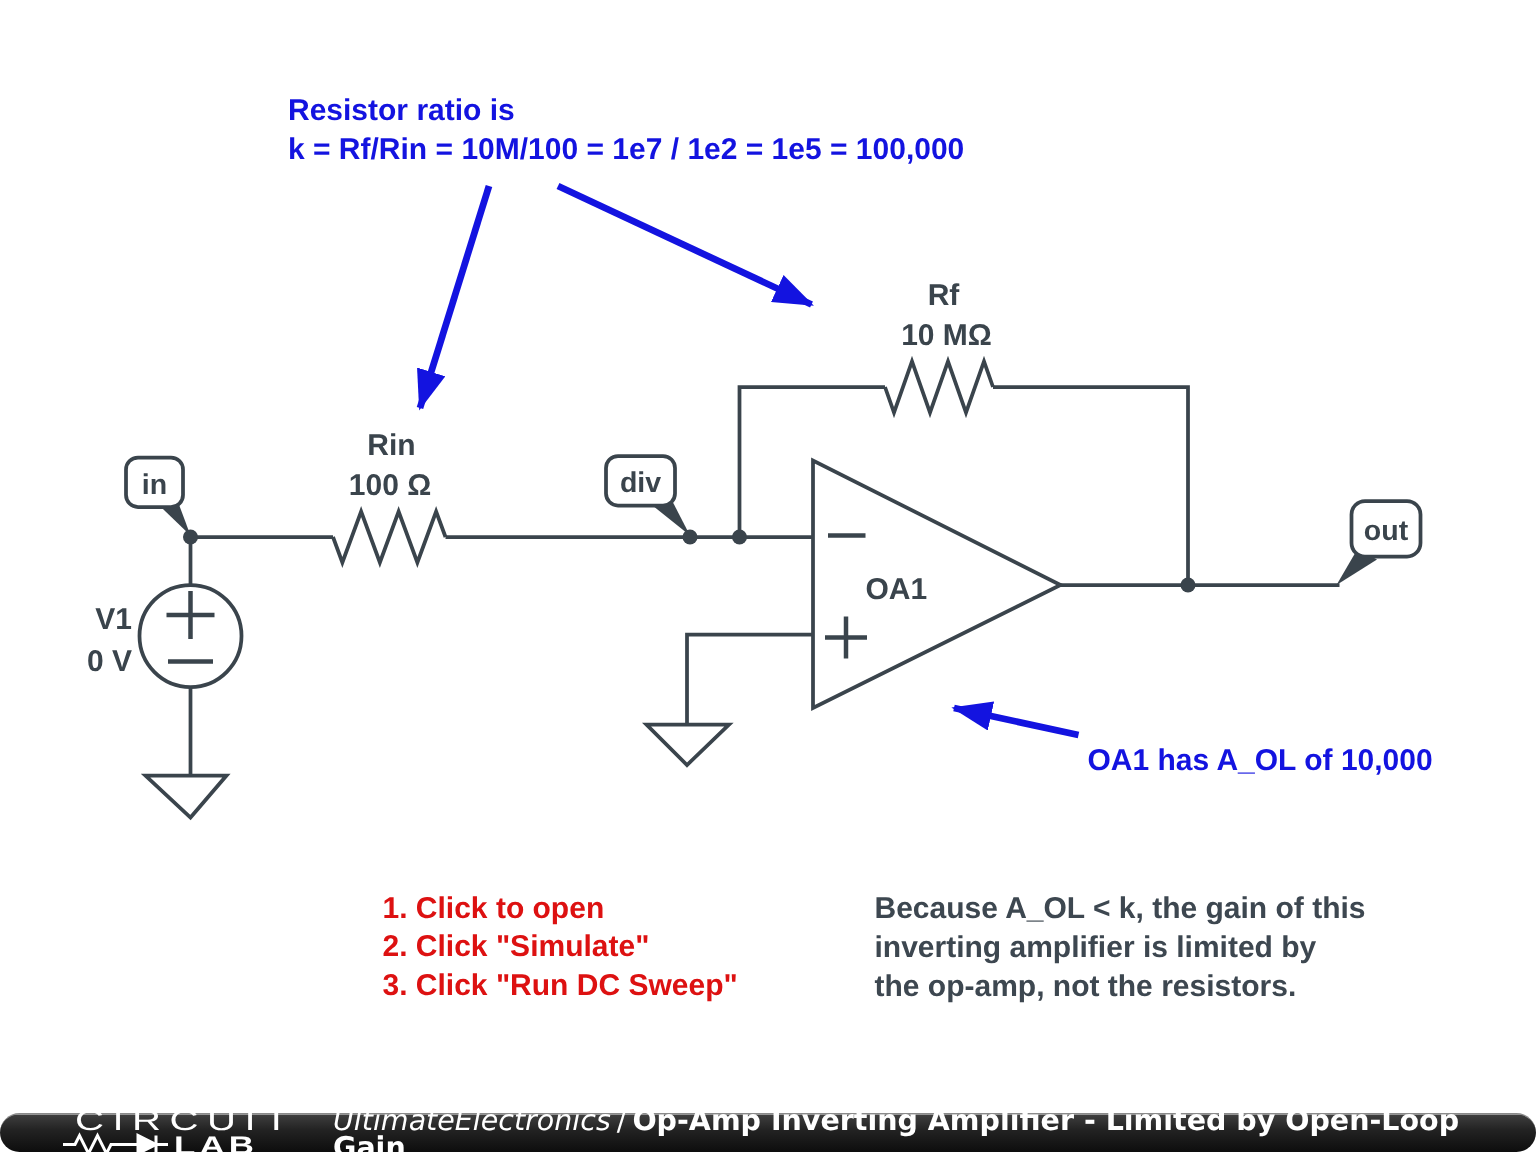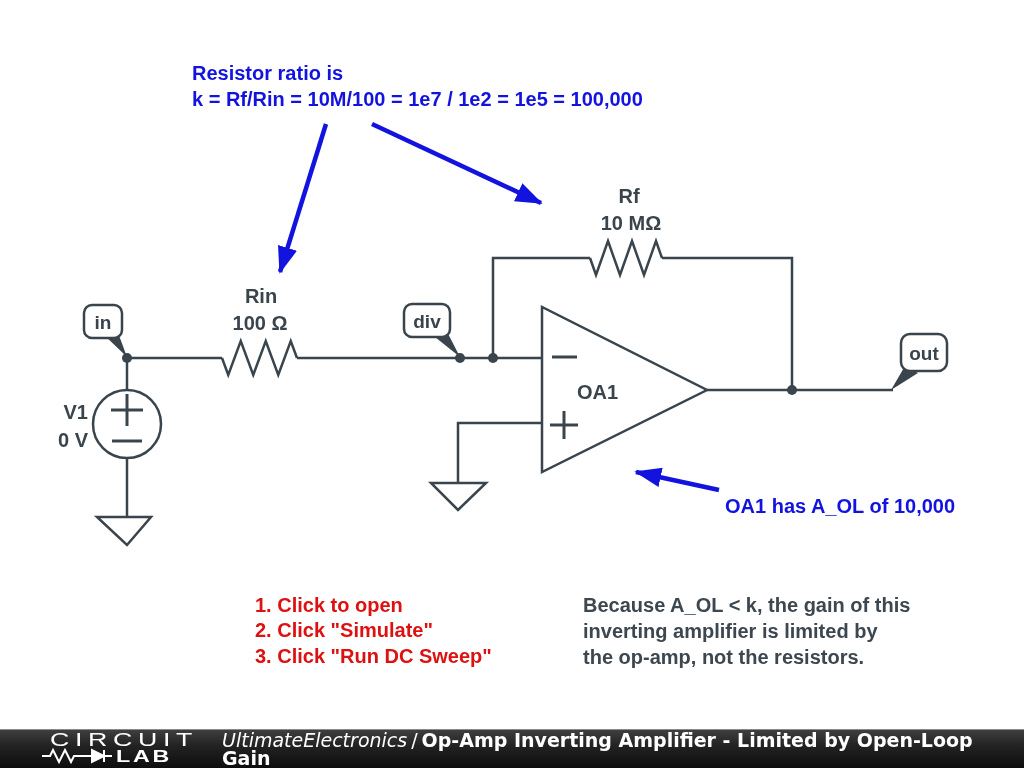--- a/index.html
+++ b/index.html
@@ -3,25 +3,26 @@
 <meta charset="utf-8">
 <style>
   html,body{margin:0;padding:0;background:#fff;}
   #screen{
     position:relative;width:1024px;height:768px;background:#ffffff;overflow:hidden;
     font-family:"Liberation Sans",sans-serif;
   }
   #schematic{position:absolute;left:0;top:0;}
   
   #footer{
-    position:absolute;left:0;bottom:0;width:1024px;height:39px;
+    position:absolute;left:0;bottom:0;width:1024px;height:26px;
     background:linear-gradient(180deg,#3f3f3f 0%,#232323 40%,#0d0d0d 100%);
     border-top:1px solid #8a8a8a;box-sizing:border-box;
     display:flex;align-items:center;
     font-family:"DejaVu Sans",sans-serif;
+    border-radius:18px;
   }
   #footer .logo{margin-left:36px;flex:0 0 auto;}
   #footer .bartext{margin-left:14px;color:#ffffff;line-height:18px;font-size:19px;}
   #footer .bartext .row1 .author{font-style:italic;}
   #footer .bartext .row1 .title{font-weight:bold;}
   #footer .bartext .row2{font-weight:normal;color:#f2f2f2;}
   .sep{padding:0 4px;}
 </style>
 </head>
 <body>

